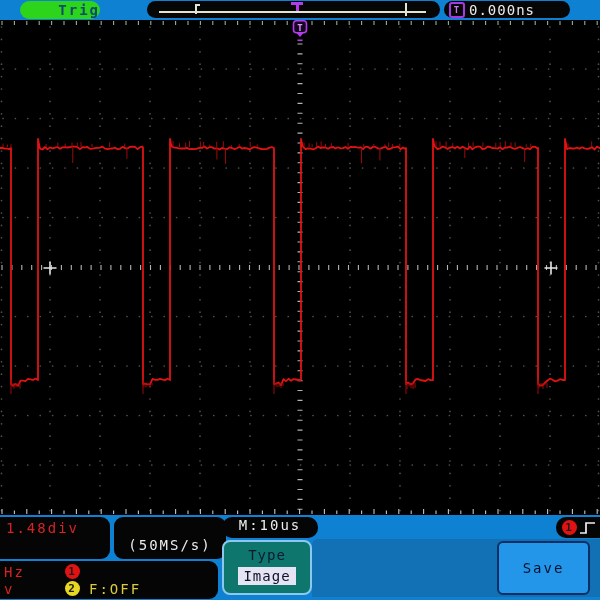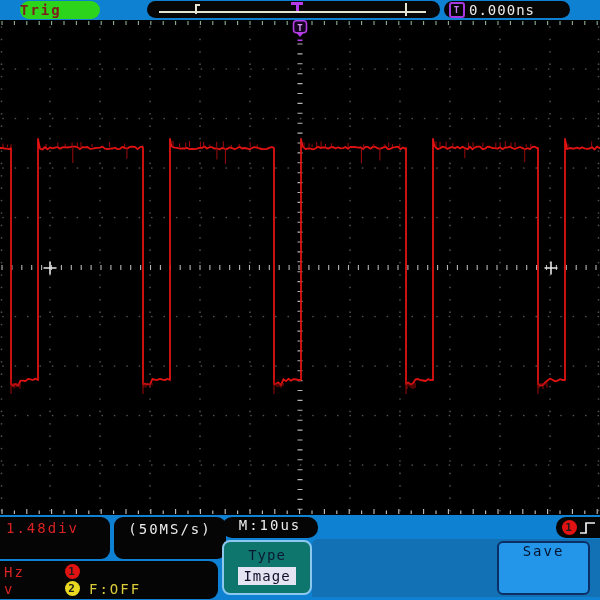--- a/index.html
+++ b/index.html
@@ -1,22 +1,22 @@
 <!DOCTYPE html>
 <html><head>
 <meta charset="utf-8">
 <style>
   html,body{margin:0;padding:0;background:#000;}
   #screen{position:relative;width:600px;height:600px;background:#000;overflow:hidden;
           font-family:"DejaVu Sans Mono","Liberation Mono",monospace;}
   
   #topbar{position:absolute;left:0;top:0;width:600px;height:20px;background:#0e81d3;}
   .pill{position:absolute;border-radius:9px;display:flex;align-items:center;}
-  #trig-pill{left:20px;top:1px;width:80px;height:18px;background:#2dd41c;justify-content:flex-start;
-             color:#7f1d1d;font-size:14px;letter-spacing:2px;font-weight:bold;}
+  #trig-pill{left:20px;top:1px;width:80px;height:18px;background:#2dd41c;justify-content:flex-end;
+             color:#0c4a6e;font-size:14px;letter-spacing:2px;font-weight:bold;}
   #record-pill{left:147px;top:1px;width:293px;height:17px;background:#060606;}
   #record-line{position:absolute;left:12px;right:14px;top:10px;height:2px;background:#e4e4d2;}
   .win-tick{position:absolute;top:3px;width:2px;height:10px;background:#e4e4d2;}
   #win-left{left:48px;}
   #win-left::after{content:"";position:absolute;left:0;top:0;width:5px;height:2px;background:#e4e4d2;}
   #win-right{left:258px;height:13px;top:2px;}
   #tflag{position:absolute;left:144px;top:1px;width:12px;height:9px;}
   #tflag .bar{position:absolute;left:0;top:0;width:12px;height:3px;background:#b43ce8;}
   #tflag .stem{position:absolute;left:4.5px;top:3px;width:3px;height:6px;background:#b43ce8;}
   #time-pill{left:444px;top:1px;width:126px;height:17px;background:#060606;color:#ececec;
@@ -26,21 +26,21 @@
         margin-right:4px;}
   
   #display{position:absolute;left:0;top:20px;width:600px;height:495px;background:#000;}
   
   #bottombar{position:absolute;left:0;top:515px;width:600px;height:85px;background:#0e81d3;}
   #menu-panel{position:absolute;left:312px;top:24px;width:288px;height:58px;background:#1270b5;
               border-radius:6px 0 0 0;}
   .blackbox{position:absolute;background:#050505;font-size:14px;letter-spacing:2px;}
   #hbox{left:0;top:2px;width:110px;height:42px;border-radius:0 9px 9px 0;padding:1px 8px 0 6px;box-sizing:border-box;}
   #hbox div{line-height:20px;}
-  #acqbox{left:114px;top:2px;width:112px;height:42px;border-radius:9px;text-align:center;color:#ececec;padding-top:2px;box-sizing:border-box;}
+  #acqbox{left:114px;top:2px;width:112px;height:42px;border-radius:9px;text-align:center;color:#ececec;padding-top:18px;box-sizing:border-box;}
   #acqbox div{line-height:20px;}
   #mpill{left:222px;top:2px;width:96px;height:21px;border-radius:10px;color:#ececec;
          display:flex;justify-content:center;}
   #trigsrc{left:556px;top:2px;width:44px;height:21px;border-radius:10px 0 0 10px;
            display:flex;align-items:center;padding-left:6px;box-sizing:border-box;gap:2px;}
   #measbox{left:0;top:46px;width:218px;height:38px;border-radius:0 9px 9px 0;padding:2px 0 0 4px;box-sizing:border-box;}
   .mrow{display:flex;align-items:center;height:17px;gap:9px;}
   .unit{display:inline-block;width:52px;}
   .red{color:#d92222;}
   .yellow{color:#d9cb3a;}
@@ -49,21 +49,21 @@
   .badge-red{background:#e11212;}
   .badge-yellow{background:#e8d820;}
   .softbtn{position:absolute;box-sizing:border-box;text-align:center;font-size:14px;
            letter-spacing:1px;color:#0a1a33;}
   #typebtn{left:222px;top:25px;width:90px;height:55px;background:#0f766e;
            border:2px solid #8cc8ee;border-radius:8px;}
   #typebtn .lbl{margin-top:5px;}
   #typebtn .hl{display:inline-block;margin-top:4px;background:#e4e4f2;color:#10102a;
                padding:1px 5px;}
   #savebtn{left:497px;top:26px;width:93px;height:54px;background:#2396e9;
-           border:2px solid #0b2f64;border-radius:6px;display:flex;align-items:flex-start;
+           border:2px solid #0b2f64;border-radius:6px;display:flex;align-items:center;
            justify-content:center;letter-spacing:2px;color:#04122e;}
 </style>
 </head>
 <body>
 
 <div id="screen">
 
   <div id="topbar">
     <div class="pill" id="trig-pill">
       <span>Trig</span>

